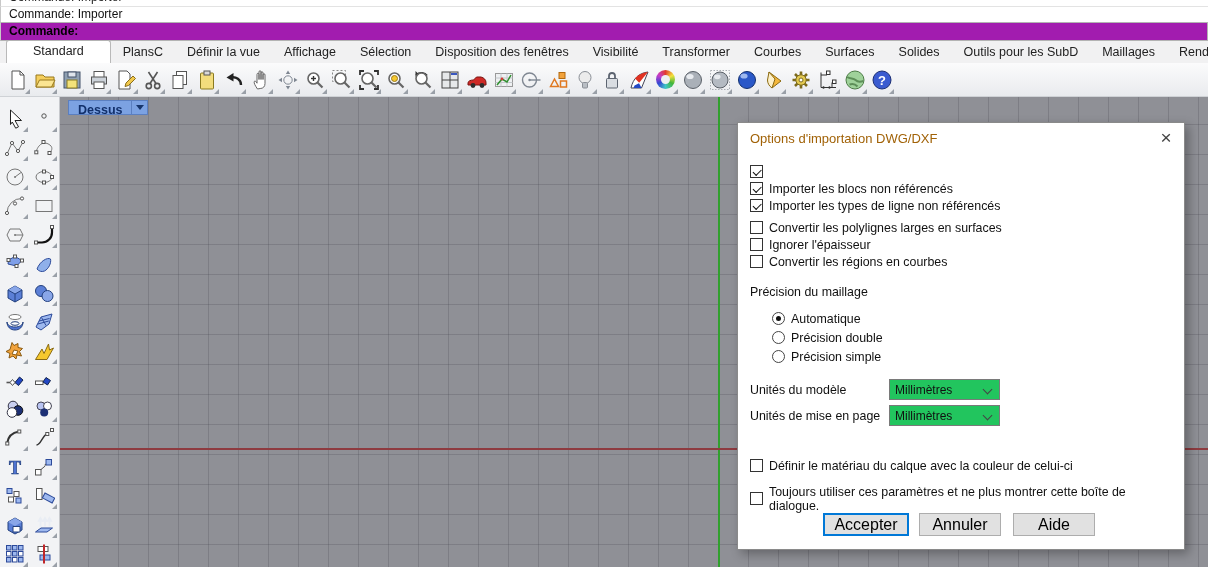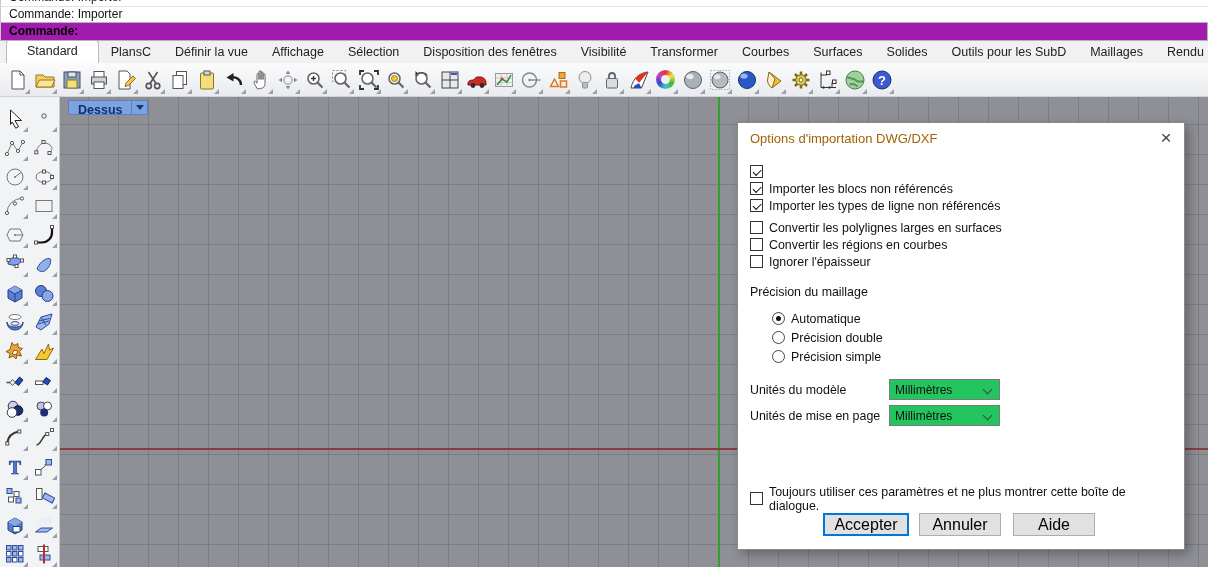--- a/index.html
+++ b/index.html
@@ -16,21 +16,21 @@
     font-size:12px; color:#111; line-height:15px; padding-left:8px; }
   #cmd-prompt { position:absolute; left:0; top:22px; width:1208px; height:19px;
     background:#a21caf; border:1px solid #b3b3b3; border-left:1px solid #c8c8c8;
     font-size:12px; font-weight:bold; color:#000; line-height:17px; padding-left:8px; }
 
   
   #tab-row { position:absolute; left:0; top:41px; width:1208px; height:22px;
     background:#f1f1f2; display:flex; align-items:flex-end; padding-left:6px; overflow:hidden; }
   .tab { font-size:12.5px; color:#222; padding:3px 12px 4px; white-space:nowrap; cursor:default; }
   .tab.active { background:#fff; border:1px solid #b9b9b9; border-bottom:none;
-    border-radius:3px 3px 0 0; padding:3px 20px 5px;text-align:right; }
+    border-radius:3px 3px 0 0; padding:3px 26px 5px;text-align:right; }
 
   
   #toolbar { position:absolute; left:0; top:63px; width:1208px; height:34px;
     background:linear-gradient(#fbfbfc,#e9ebee); border-bottom:1px solid #cfd2d6;
     display:flex; align-items:center; padding-left:4px; }
   .tbtn { position:relative; width:27px; height:30px; display:flex;
     align-items:center; justify-content:center; flex:0 0 auto; }
   .tbtn::after, .sbtn::after { content:""; position:absolute; right:1px; bottom:1px;
     border-left:5px solid transparent; border-bottom:5px solid #9aa0a8; }
   .tbtn svg, .sbtn svg { display:block; }
@@ -606,25 +606,25 @@
           <span>Importer les types de ligne non référencés</span>
         </div>
       </div>
     <div class="dlg-sec" id="sec-g2" style="top:96px">
         <div class="row">
           <span class="cb"></span>
           <span>Convertir les polylignes larges en surfaces</span>
         </div>
         <div class="row">
           <span class="cb"></span>
+          <span>Ignorer l'épaisseur</span>
+        </div>
+        <div class="row">
+          <span class="cb"></span>
           <span>Convertir les régions en courbes</span>
-        </div>
-        <div class="row">
-          <span class="cb"></span>
-          <span>Ignorer l'épaisseur</span>
         </div>
       </div>
 
     <div class="dlg-sec" style="top:162px">Précision du maillage</div>
     <div class="dlg-sec" id="sec-radios" style="top:186px">
         <div class="rrow">
           <span class="radio selected"></span>
           <span>Automatique</span>
         </div>
         <div class="rrow">
@@ -641,20 +641,26 @@
         <div class="urow">
           <span class="ulabel">Unités du modèle</span>
           <div class="dd">Millimètres</div>
         </div>
         <div class="urow">
           <span class="ulabel">Unités de mise en page</span>
           <div class="dd">Millimètres</div>
         </div>
       </div>
 
+    <div class="dlg-sec" id="sec-b1" style="top:334px">
+        <div class="row">
+          <span class="cb"></span>
+          <span>Définir le matériau du calque avec la couleur de celui-ci</span>
+        </div>
+      </div>
     <div class="dlg-sec" id="sec-b2" style="top:367px">
         <div class="row">
           <span class="cb"></span>
           <span>Toujours utiliser ces paramètres et ne plus montrer cette boîte de dialogue.</span>
         </div>
       </div>
 
     <div id="dlg-buttons">
         <button class="btn default" style="width: 86px; margin-right: 10px;">Accepter</button>
         <button class="btn" style="width: 82px; margin-right: 12px;">Annuler</button>

